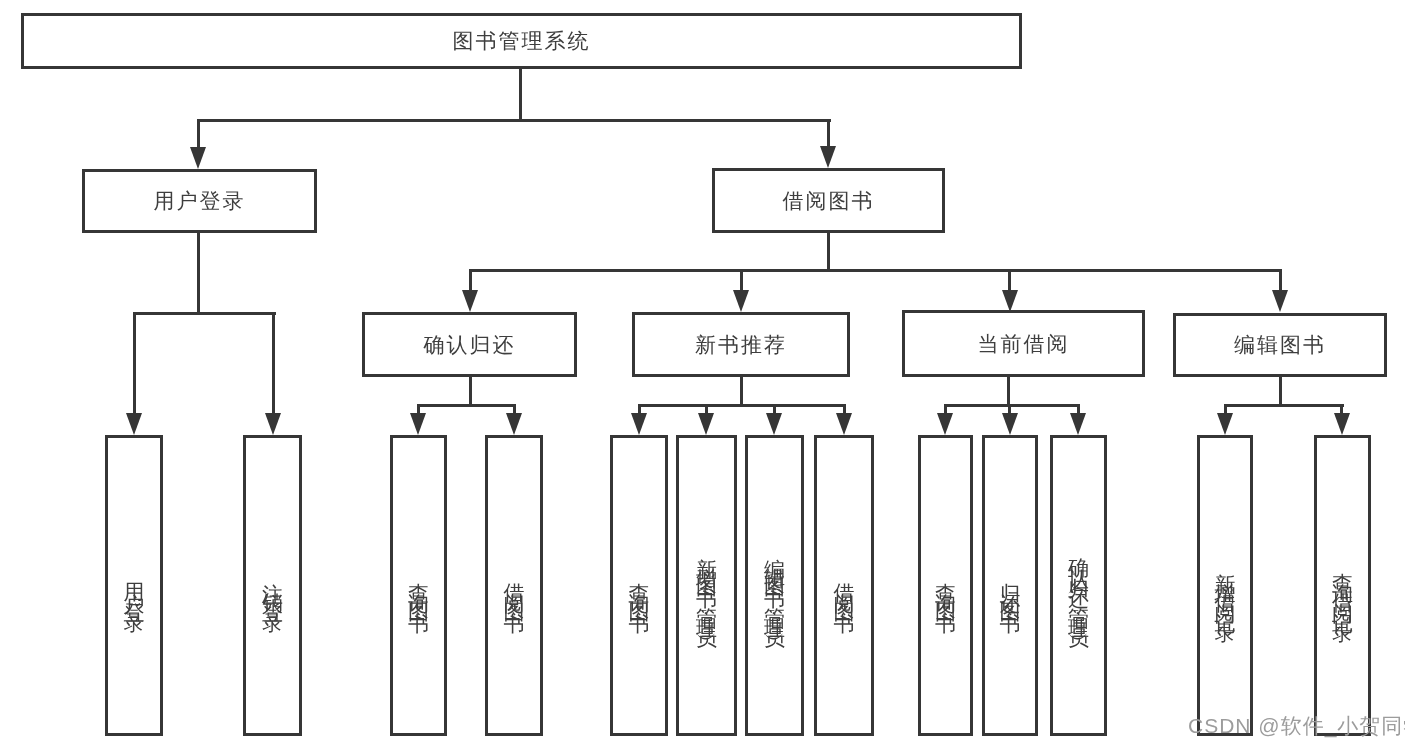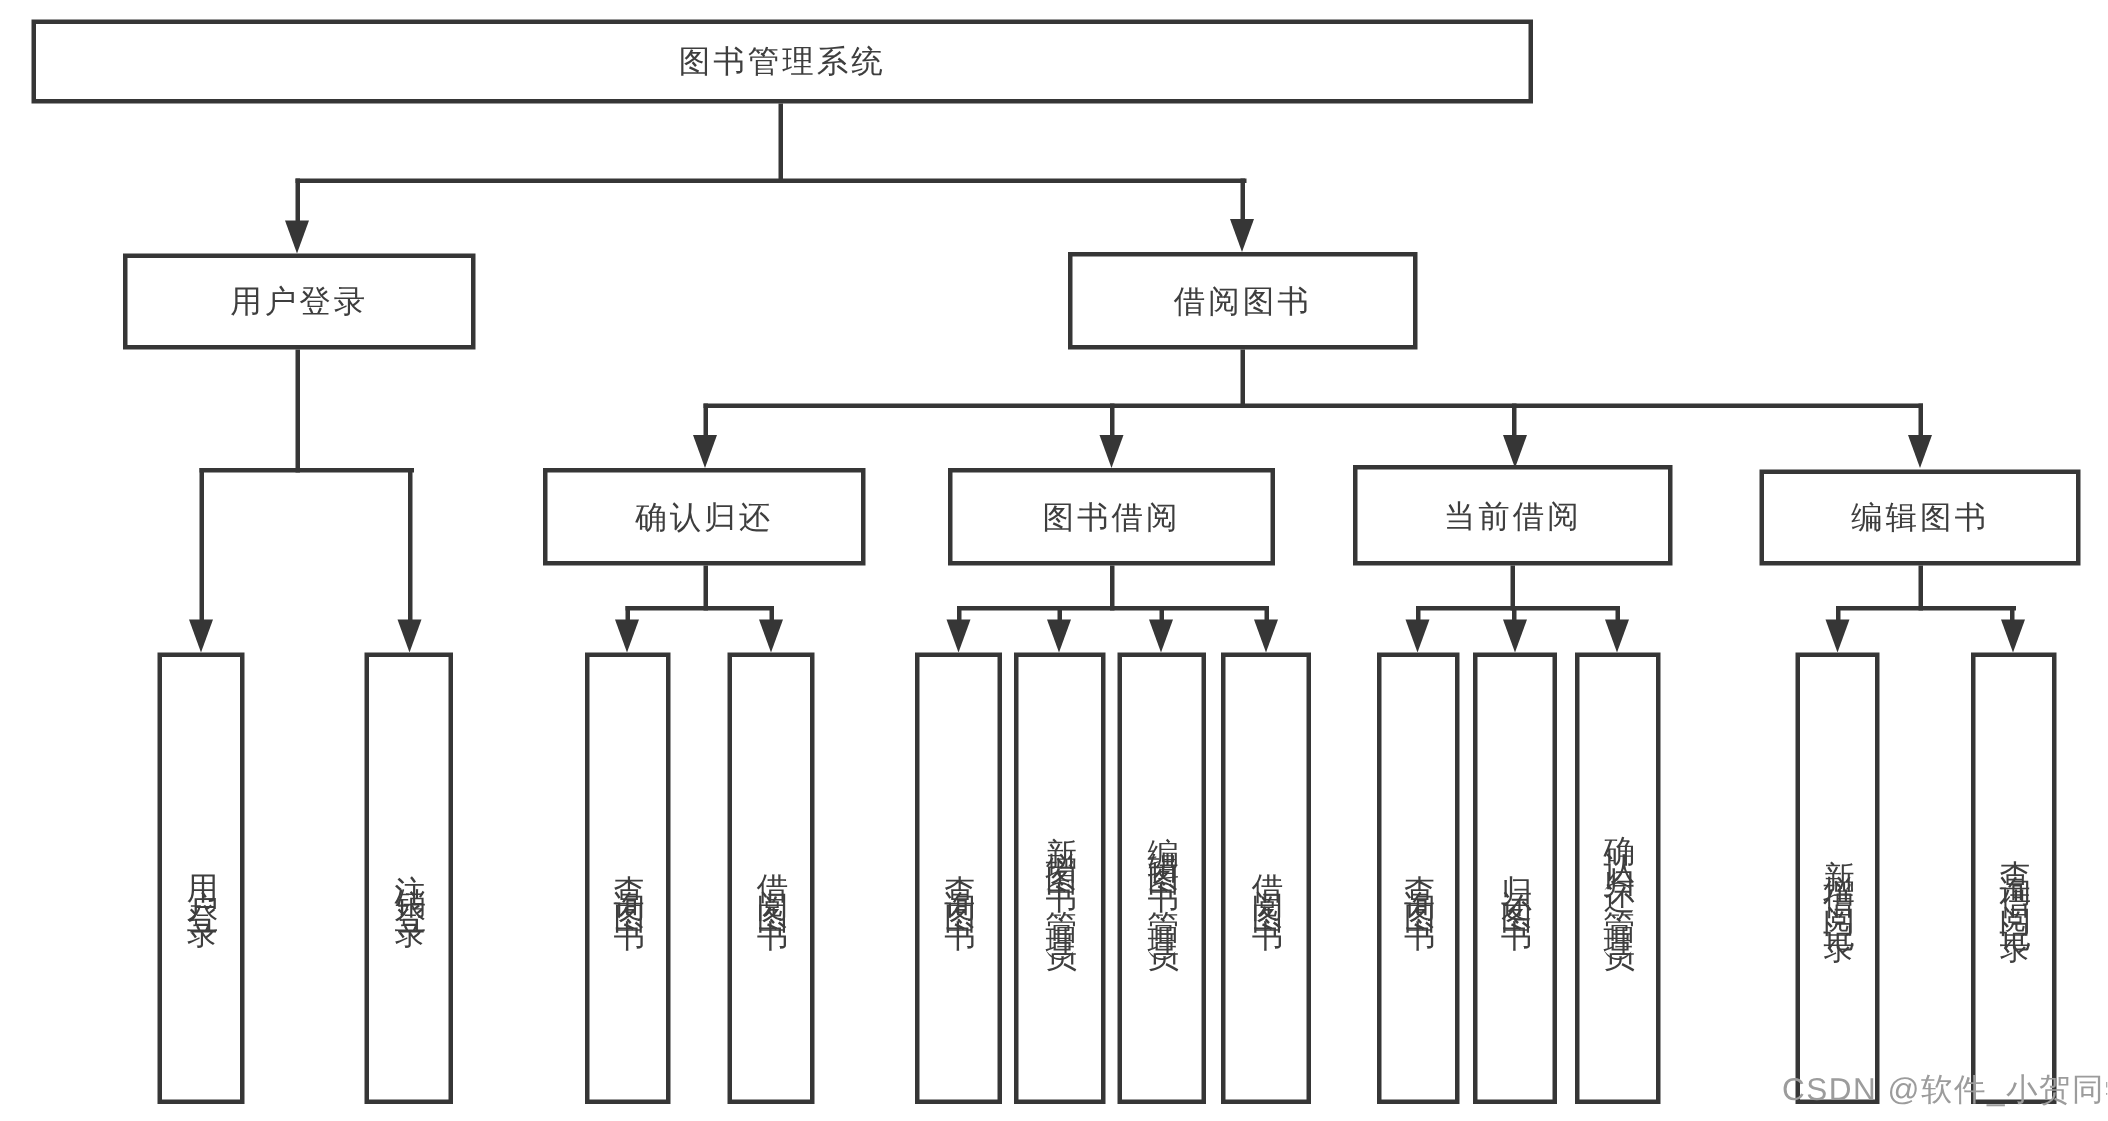--- a/index.html
+++ b/index.html
@@ -121,22 +121,22 @@
   <div class="arrow" style="left:1217px;top:413px"></div>
   <div class="v-line" style="left:1340px;top:404px;height:12px"></div>
   <div class="arrow" style="left:1334px;top:413px"></div>
 
   <div class="box" style="left:21px;top:13px;width:1001px;height:56px">图书管理系统</div>
 
   <div class="box" style="left:82px;top:169px;width:235px;height:64px">用户登录</div>
   <div class="box" style="left:712px;top:168px;width:233px;height:65px">借阅图书</div>
 
   <div class="box" style="left:362px;top:312px;width:215px;height:65px">确认归还</div>
-  <div class="box" style="left:632px;top:312px;width:218px;height:65px">图书借阅</div>
-  <div class="box" style="left:902px;top:310px;width:213px;height:67px">当前借阅</div>
+  <div class="box" style="left:632px;top:312px;width:218px;height:65px">新书推荐</div>
+  <div class="box" style="left:902px;top:310px;width:243px;height:67px">当前借阅</div>
   <div class="box" style="left:1173px;top:313px;width:214px;height:64px">编辑图书</div>
 
   <div class="box leaf" style="left:105px">用户登录</div>
   <div class="box leaf" style="left:243px;width:59px">注销登录</div>
 
   <div class="box leaf" style="left:390px;width:57px">查询图书</div>
   <div class="box leaf" style="left:485px">借阅图书</div>
 
   <div class="box leaf" style="left:610px">查询图书</div>
   <div class="box leaf" style="left:676px;width:61px">新增图书（管理员）</div>

